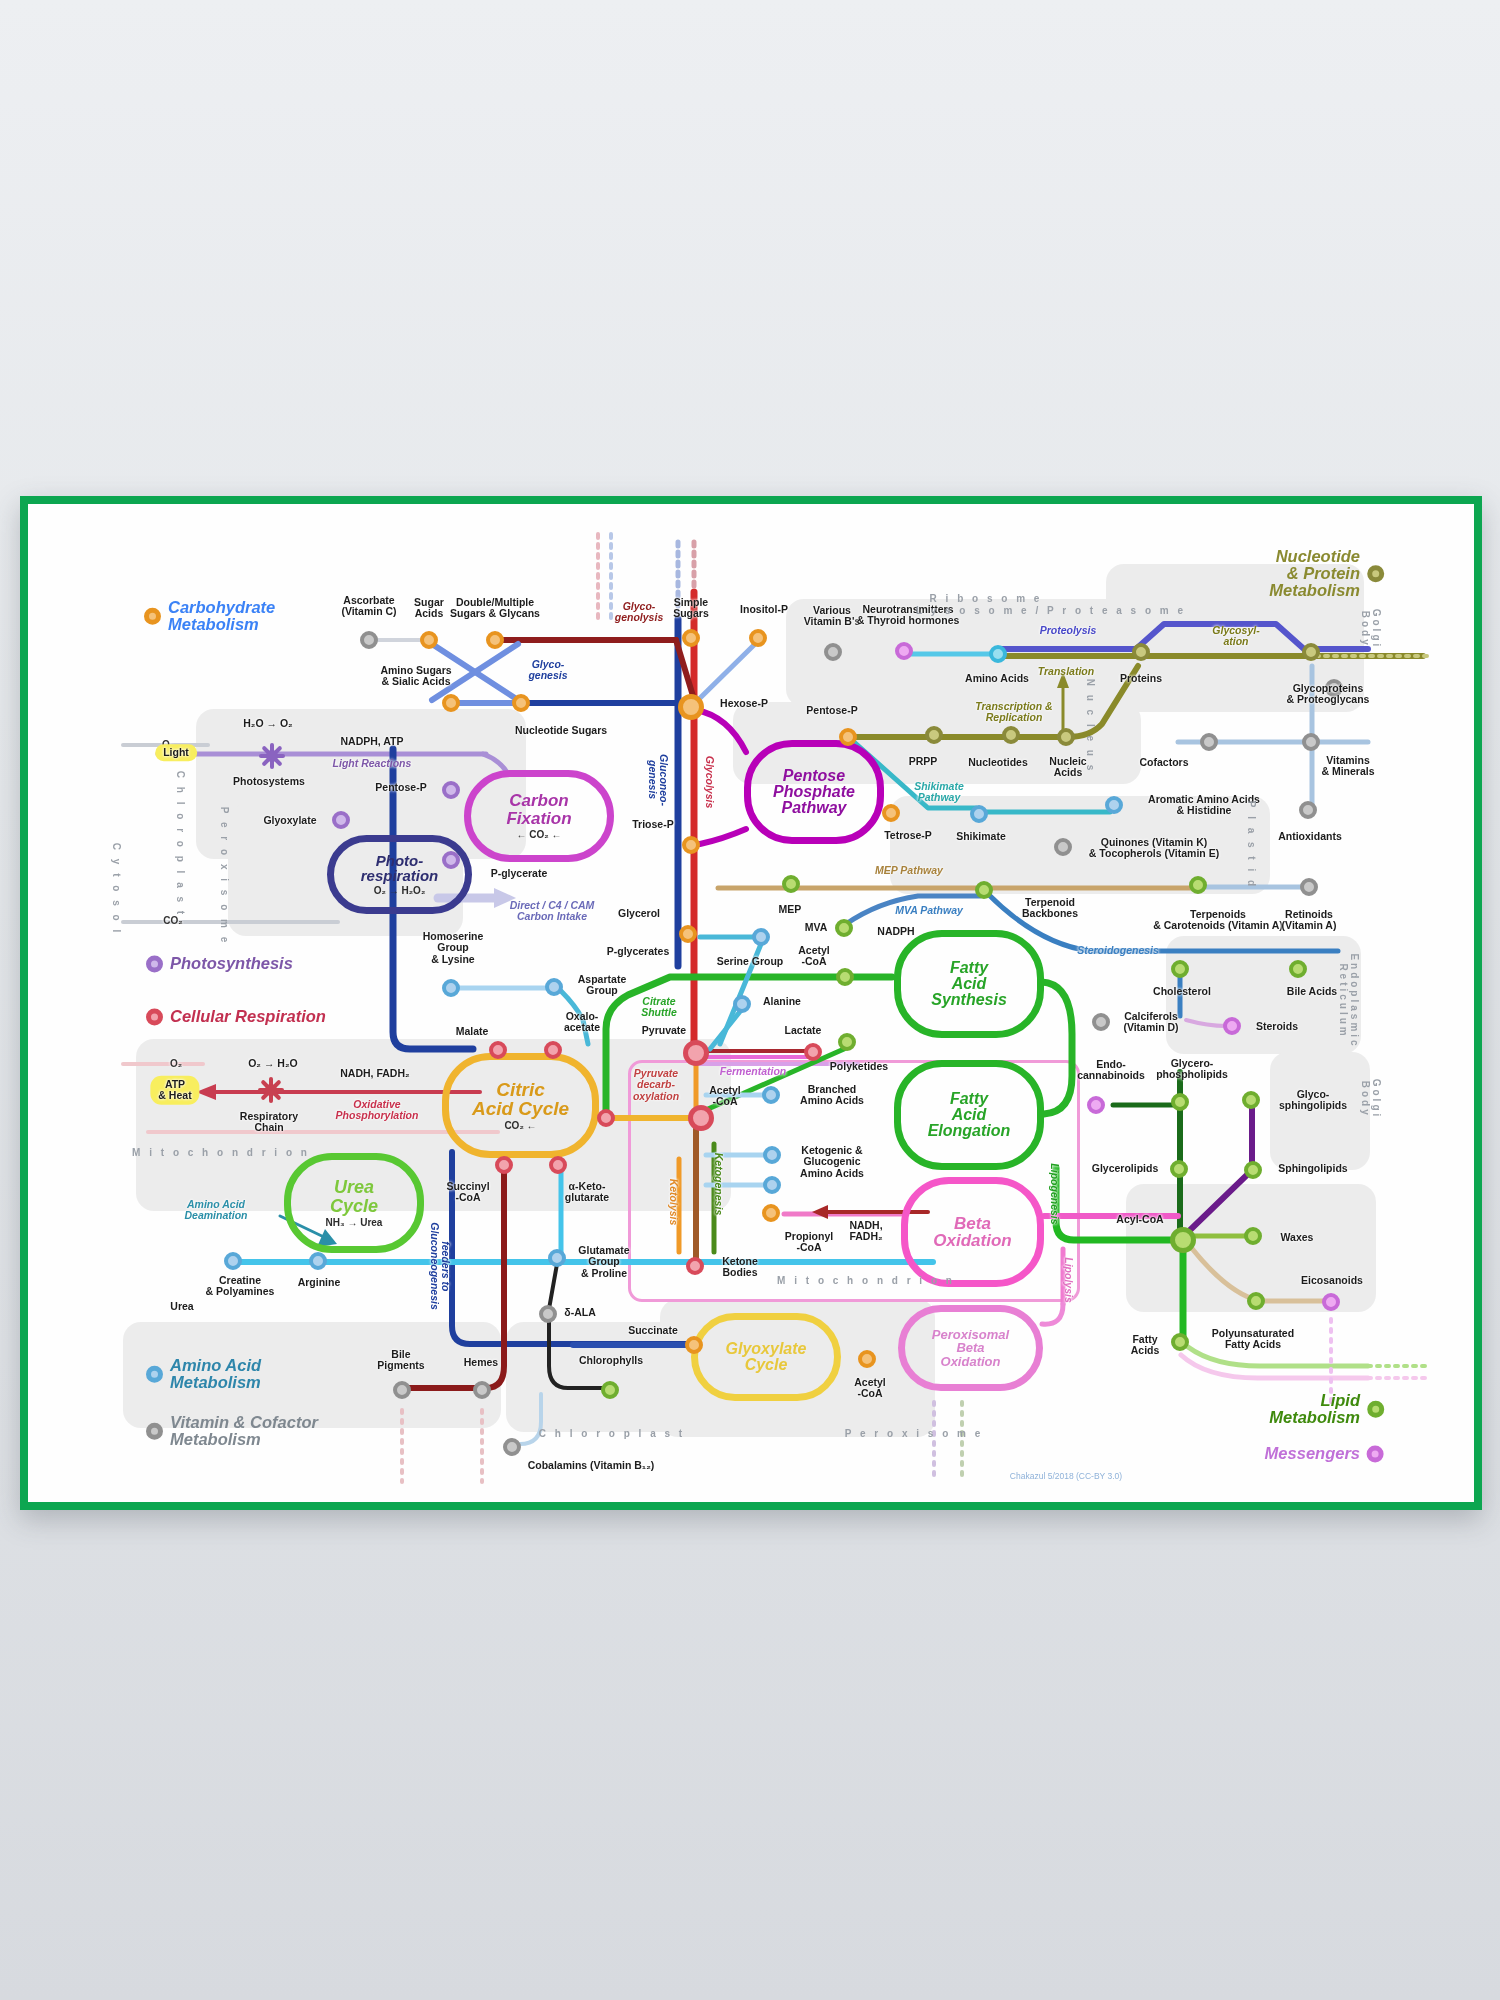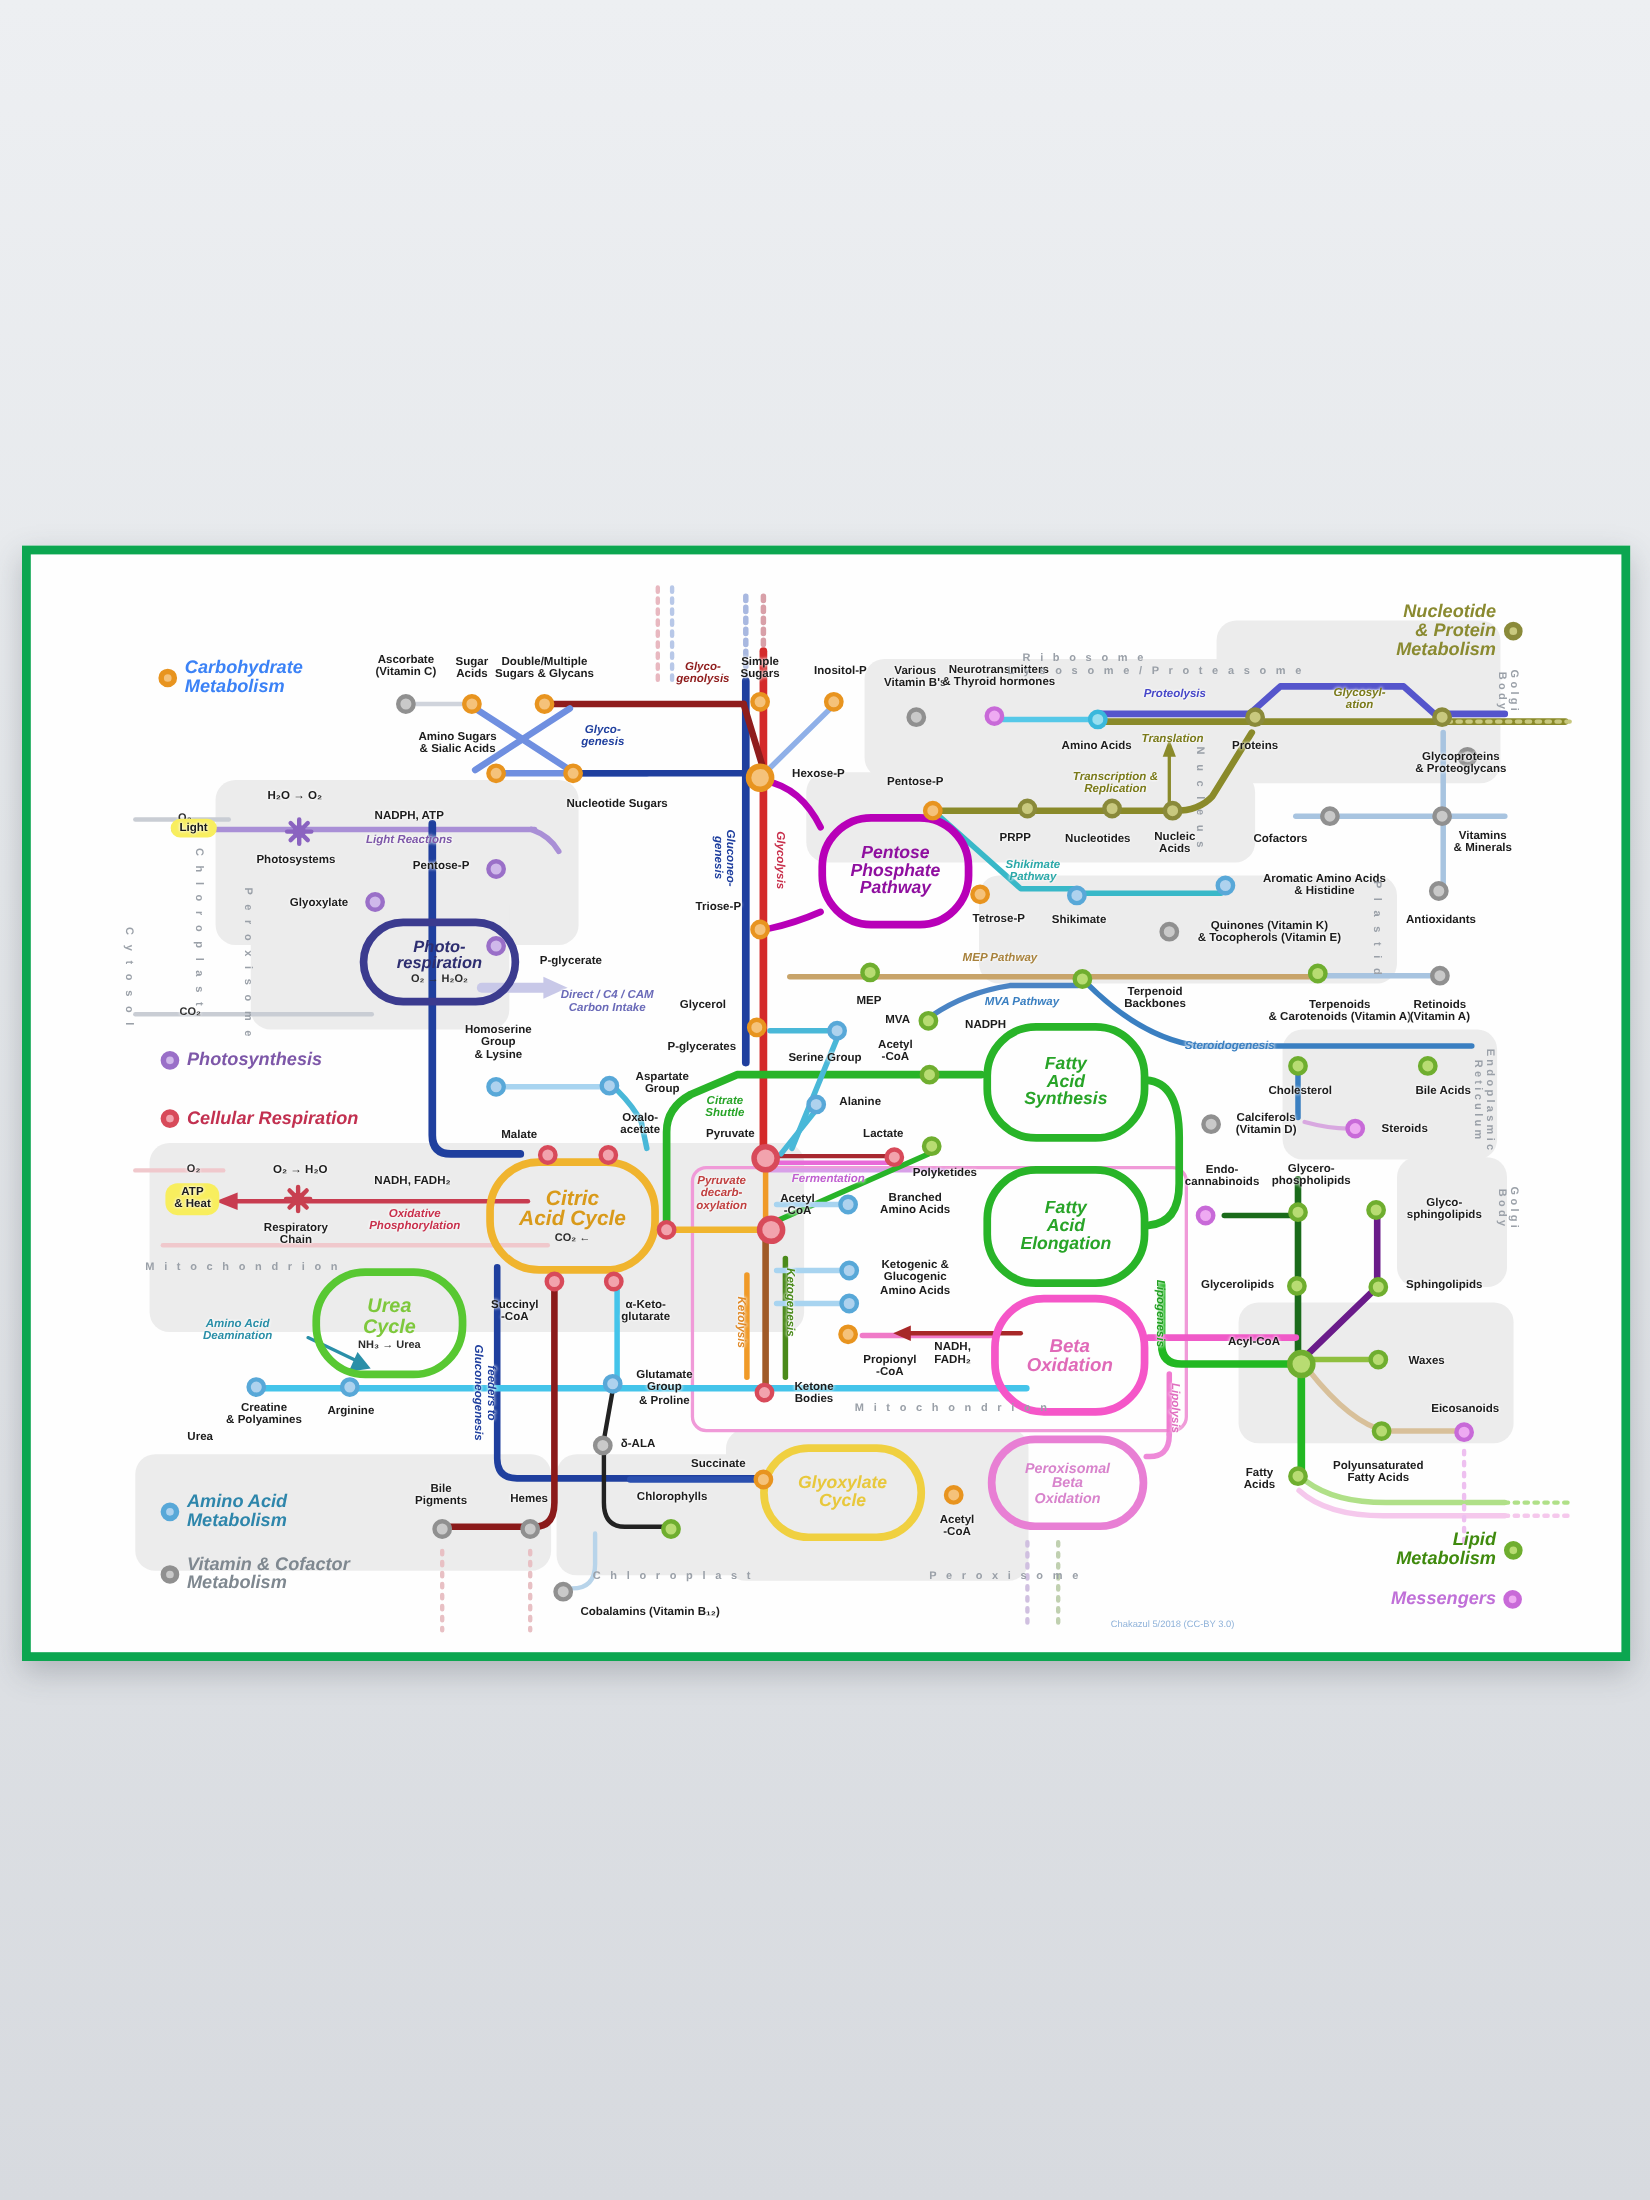--- a/index.html
+++ b/index.html
@@ -172,20 +172,25 @@
           <line x1="248" y1="586" x2="254" y2="586" stroke="#c84050" stroke-width="4" stroke-linecap="round"></line>
           <line x1="246.53553390593274" y1="589.5355339059328" x2="250.77817459305203" y2="593.778174593052" stroke="#c84050" stroke-width="4" stroke-linecap="round"></line>
           <line x1="243" y1="591" x2="243" y2="597" stroke="#c84050" stroke-width="4" stroke-linecap="round"></line>
           <line x1="239.46446609406726" y1="589.5355339059328" x2="235.22182540694797" y2="593.778174593052" stroke="#c84050" stroke-width="4" stroke-linecap="round"></line>
           <line x1="238" y1="586" x2="232" y2="586" stroke="#c84050" stroke-width="4" stroke-linecap="round"></line>
           <line x1="239.46446609406726" y1="582.4644660940672" x2="235.22182540694797" y2="578.221825406948" stroke="#c84050" stroke-width="4" stroke-linecap="round"></line>
           <line x1="243" y1="581" x2="243" y2="575" stroke="#c84050" stroke-width="4" stroke-linecap="round"></line>
           <line x1="246.53553390593274" y1="582.4644660940672" x2="250.77817459305203" y2="578.221825406948" stroke="#c84050" stroke-width="4" stroke-linecap="round"></line>
           <circle cx="243" cy="586" r="6" fill="#c84050"></circle>
         </svg>
+        <div class="loop" style="left: 436px; top: 266px; width: 150px; height: 92px; border: 7px solid rgb(204, 68, 204); border-radius: 46px;">
+          <div class="t" style="color: rgb(168, 53, 168); font-size: 17px;">Carbon
+Fixation</div>
+          <div class="s">← CO₂ ←</div>
+        </div>
         <div class="loop" style="left: 299px; top: 331px; width: 145px; height: 79px; border: 7px solid rgb(59, 59, 143); border-radius: 39.5px;">
           <div class="t" style="color: rgb(46, 46, 112); font-size: 15px;">Photo-
 respiration</div>
           <div class="s">O₂ → H₂O₂</div>
         </div>
         <div class="loop" style="left: 716px; top: 236px; width: 140px; height: 104px; border: 7px solid rgb(184, 0, 184); border-radius: 48px;">
           <div class="t" style="color: rgb(143, 15, 159); font-size: 16px;">Pentose
 Phosphate
 Pathway</div>
         </div>

